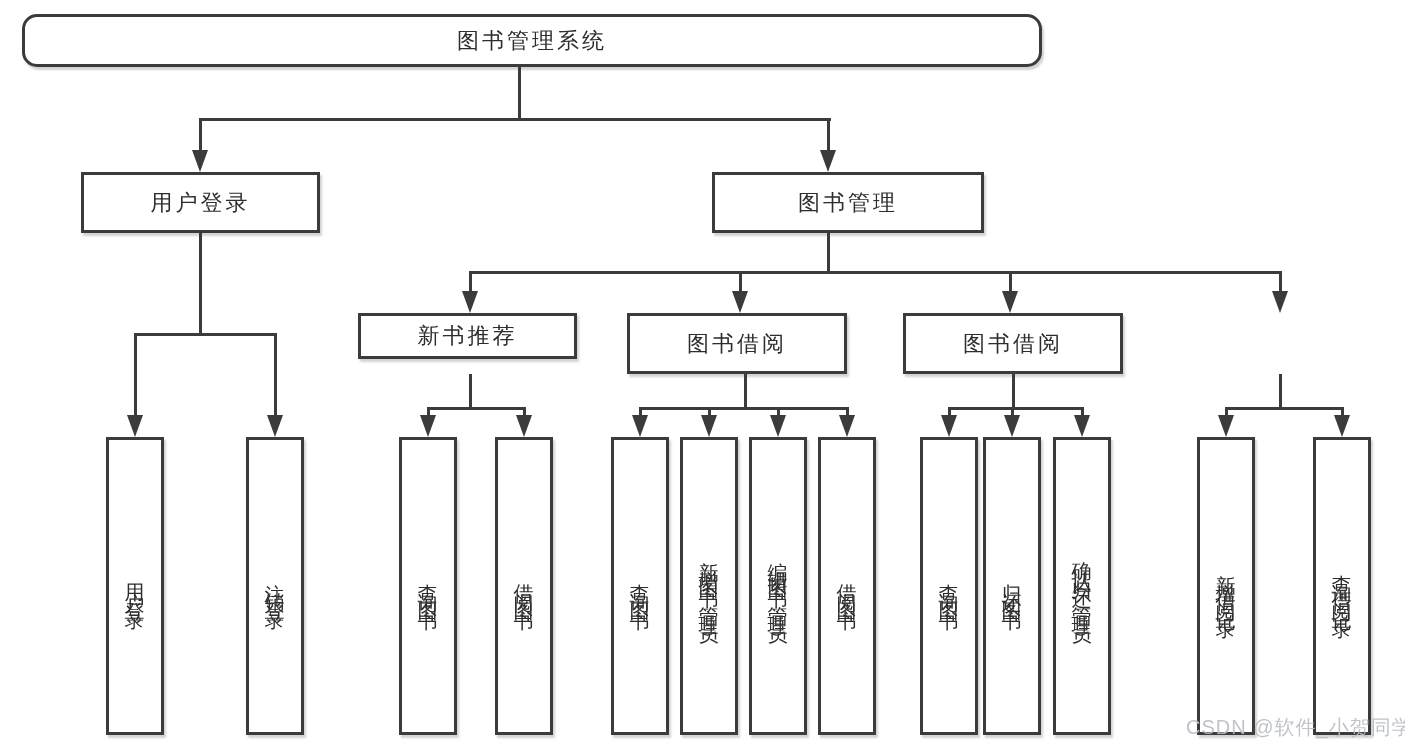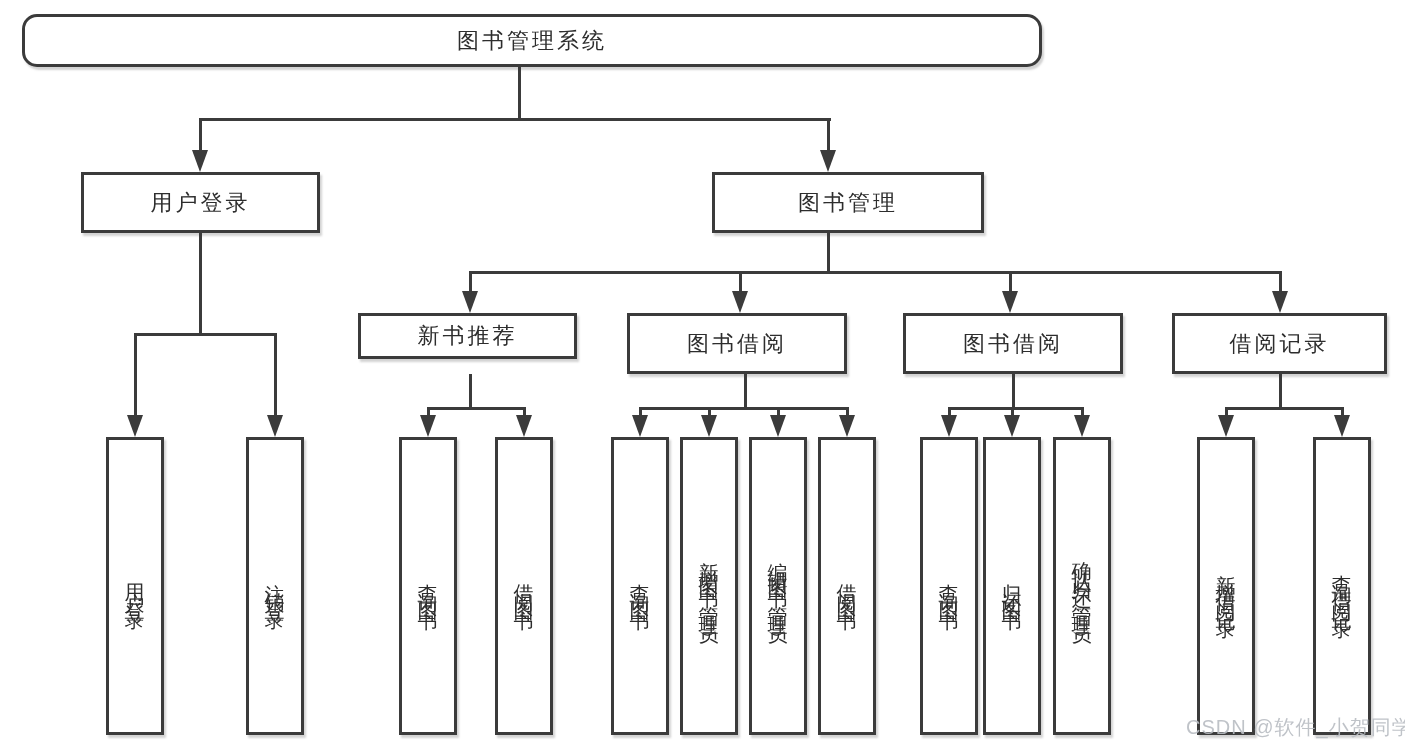--- a/index.html
+++ b/index.html
@@ -43,21 +43,20 @@
   <div class="box hbox" style="left:81px; top:172px; width:239px; height:61px;">用户登录</div>
 
   <div class="box hbox" style="left:712px; top:172px; width:272px; height:61px;">图书管理</div>
 
   <div class="box hbox" style="left:358px; top:313px; width:219px; height:46px;">新书推荐</div>
 
   <div class="box hbox" style="left:627px; top:313px; width:220px; height:61px;">图书借阅</div>
 
   <div class="box hbox" style="left:903px; top:313px; width:220px; height:61px;">图书借阅</div>
 
-  <div class="box hbox" style="left:1172px; top:313px; width:215px; height:61px;">借阅记录</div>
 
   <div class="box vbox" style="left:106px; top:437px; width:58px; height:298px;">用户登录</div>
 
   <div class="box vbox" style="left:246px; top:437px; width:58px; height:298px;">注销登录</div>
 
   <div class="box vbox" style="left:399px; top:437px; width:58px; height:298px;">查询图书</div>
 
   <div class="box vbox" style="left:495px; top:437px; width:58px; height:298px;">借阅图书</div>
 
   <div class="box vbox" style="left:611px; top:437px; width:58px; height:298px;">查询图书</div>

